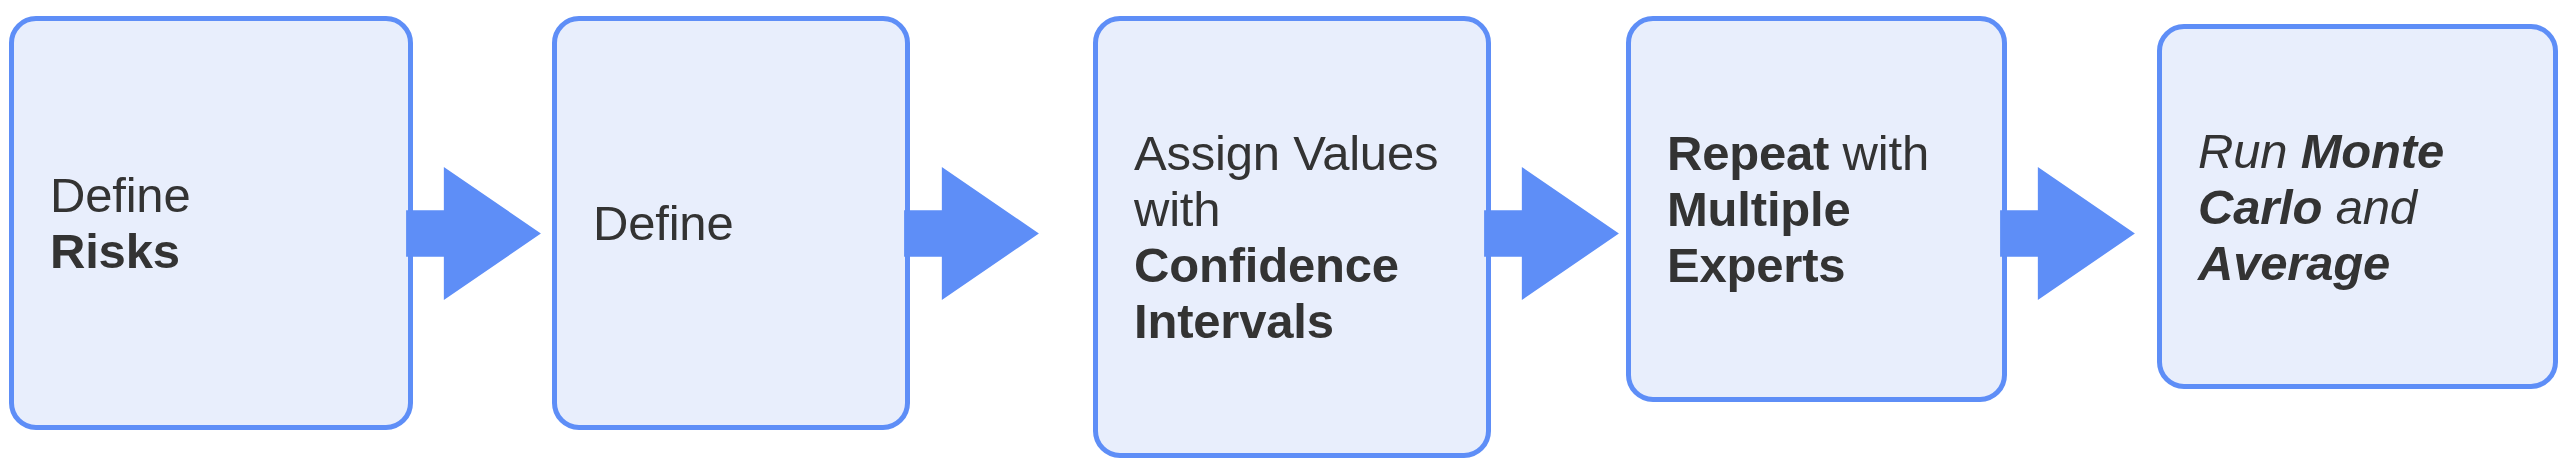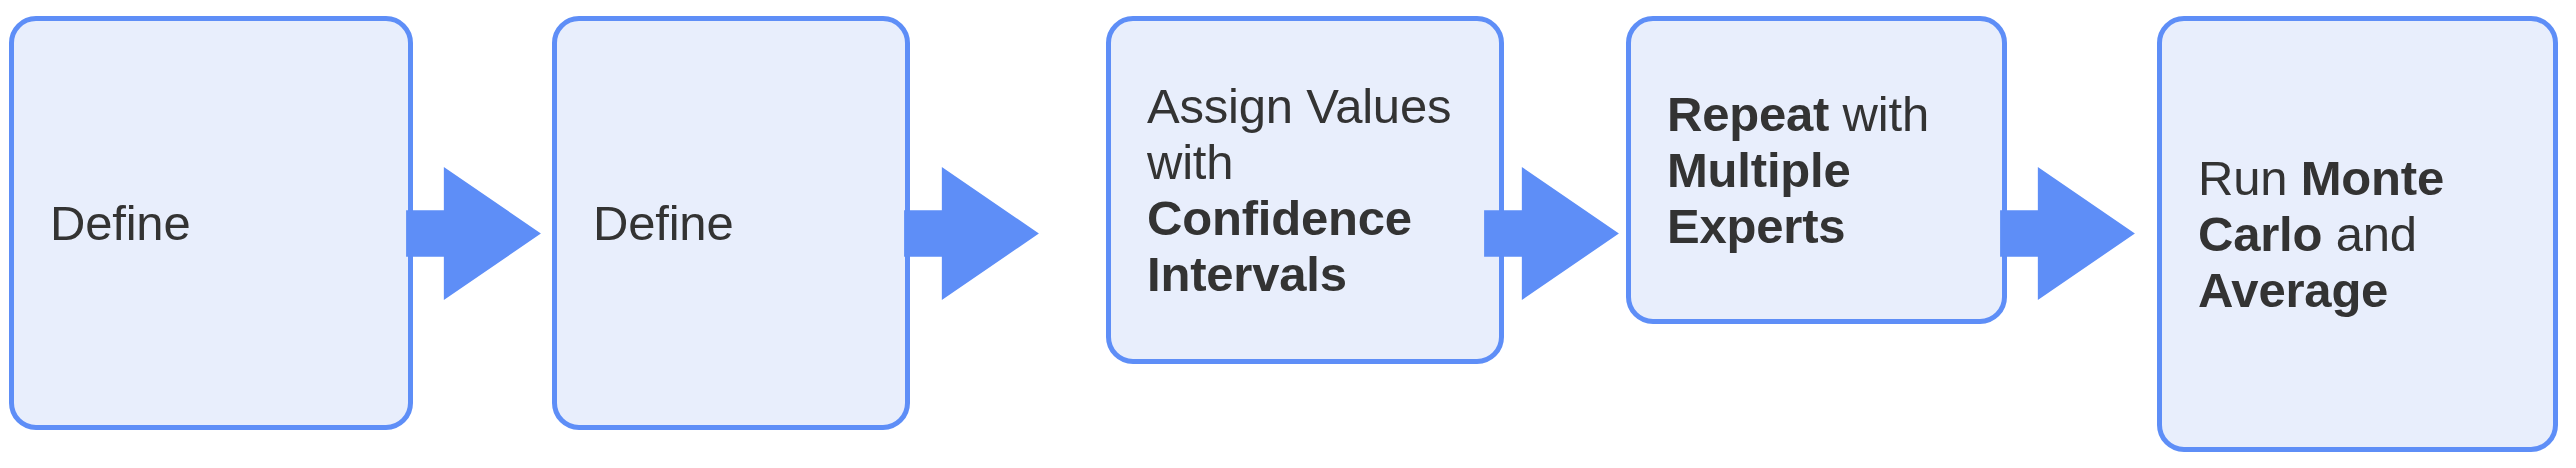--- a/index.html
+++ b/index.html
@@ -44,23 +44,23 @@
     word-break: normal;
   }
 
   .step-label b {
     font-weight: 700;
   }
 
   
   #box-1 { left: 9px;   top: 16px; width: 404px; height: 414px; }
   #box-2 { left: 552px;  top: 16px; width: 358px; height: 414px; }
-  #box-3 { left: 1093px; top: 16px; width: 398px; height: 348px; margin-left: 13px; }
-  #box-4 { left: 1626px; top: 16px; width: 381px; height: 308px; }
-  #box-5 { left: 2157px; top: 16px; width: 401px; height: 436px; }
+  #box-3 { left: 1093px; top: 16px; width: 398px; height: 442px; }
+  #box-4 { left: 1626px; top: 16px; width: 381px; height: 386px; }
+  #box-5 { left: 2157px; top: 24px; width: 401px; height: 365px; font-style: italic; }
 
   
   .arrow-connector {
     position: absolute;
     top: 167px;
     width: 135px;
     height: 133px;
   }
   .arrow-connector svg { display: block; width: 135px; height: 133px; }
 
@@ -70,20 +70,21 @@
   #arrow-4 { left: 2000px; }
 </style>
 </head>
 <body>
 
 <div id="flow">
 
   <div class="step-box" id="box-1">
     <div class="step-label">
       <span>Define</span><br>
+      <b>Risks</b>
     </div>
   </div>
 
   <div class="arrow-connector" id="arrow-1">
     <svg viewBox="0 0 150 148" xmlns="http://www.w3.org/2000/svg" aria-hidden="true">
       <path d="M0 48 L42 48 L42 0 L150 74 L42 148 L42 100 L0 100 Z" fill="#5e8ef7"></path>
     </svg>
   </div>
 
   <div class="step-box" id="box-2">

